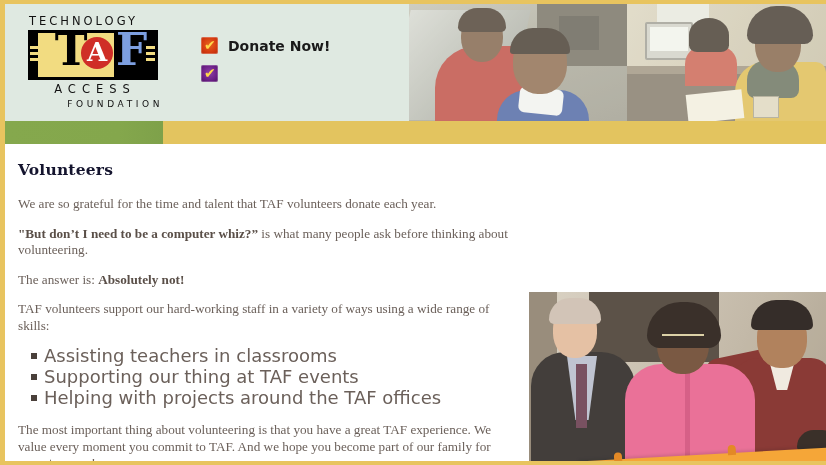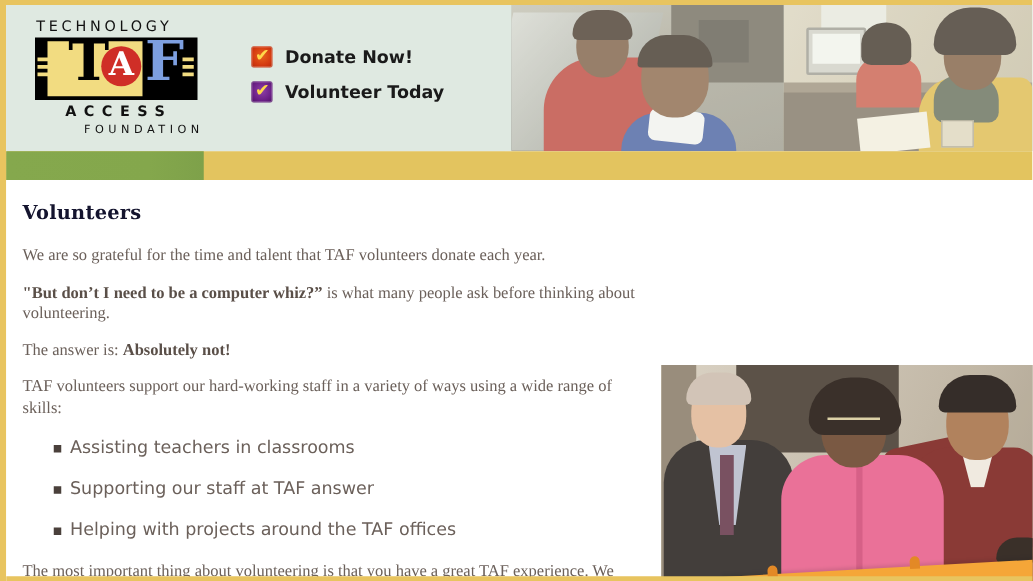--- a/index.html
+++ b/index.html
@@ -28,21 +28,21 @@
              background:#cf2e27;}
   .logo-a{position:absolute;left:53px;top:6px;width:32px;height:32px;color:#fff;
           font-family:"DejaVu Serif","Liberation Serif",serif;font-size:26px;font-weight:bold;
           line-height:32px;text-align:center;}
   .logo-f{position:absolute;left:88px;top:-1px;width:34px;height:44px;color:#7d9fe0;
           font-family:"DejaVu Serif","Liberation Serif",serif;font-size:44px;font-weight:bold;
           line-height:42px;text-align:left;}
   .bars{position:absolute;width:10px;height:3px;background:#f2dc81;}
   .bars2{position:absolute;width:9px;height:3px;background:#f2dc81;}
   .logo-access{position:absolute;left:6px;top:68px;width:132px;text-align:center;
-               font-size:11.5px;font-weight:bold;letter-spacing:6px;color:#111;}
+               font-size:11.5px;font-weight:normal;letter-spacing:6px;color:#111;}
   .logo-found{position:absolute;left:4px;top:85px;width:136px;text-align:right;
               font-size:9px;font-weight:normal;letter-spacing:3.6px;color:#111;}
 
   
   .actions{position:absolute;left:196px;top:33px;}
   .action-row{display:flex;align-items:center;margin-bottom:11px;}
   .cb{width:17px;height:17px;border-radius:2px;margin-right:10px;position:relative;
       box-shadow:inset 0 0 0 1px rgba(255,255,255,.25);flex:0 0 auto;}
   .cb.donate{background:radial-gradient(circle at 50% 45%,#e8631c 0%,#d43a10 60%,#b52a08 100%);}
   .cb.vol{background:radial-gradient(circle at 50% 45%,#8e3fa8 0%,#6b1f86 60%,#4d1163 100%);}
@@ -112,22 +112,22 @@
               background:linear-gradient(90deg,#85a84d 0%,#84a74c 72%,#7ea14a 100%);}
 
   
   .content{position:absolute;left:0;top:140px;width:821px;height:321px;background:#ffffff;}
   .copy{position:absolute;left:13px;top:16px;width:495px;color:#5d5450;}
   h1.page-title{margin:0 0 17px 0;font-family:"DejaVu Serif","Liberation Serif",serif;
                 font-size:15.5px;font-weight:bold;color:#14142e;letter-spacing:.2px;}
   .copy p{margin:0 0 13px 0;font-size:13.2px;line-height:16.5px;color:#6b605a;font-family:Liberation Serif, serif;}
   .copy b{color:#5a4f48;font-weight:bold;}
   ul.skills{margin:0 0 16px 0;padding:0 0 0 22px;list-style:none;}
-  ul.skills li{position:relative;font-size:14px;line-height:17px;color:#6b605a;
-               padding-left:0;margin:16px;}
+  ul.skills li{position:relative;font-size:18px;line-height:17px;color:#6b605a;
+               padding-left:0;margin:4px;}
   ul.skills li::before{content:"";position:absolute;left:-13px;top:6px;width:6px;height:6px;
                        background:#4a403b;}
 
   
   .bottom-rule{position:absolute;left:0;top:317px;width:821px;height:4px;background:#e8c45f;}
 
   
   .side-photo{position:absolute;left:524px;top:148px;width:302px;height:270px;overflow:hidden;
               background:linear-gradient(150deg,#cbbda6 0%,#a8977d 100%);}
   .sp-wall{position:absolute;left:0;top:0;width:302px;height:270px;
@@ -206,21 +206,20 @@
         <div class="action-row">
           <span class="cb donate">
             <span class="tick">✔</span>
           </span>
           <span class="action-label">Donate Now!</span>
         </div>
         <div class="action-row">
           <span class="cb vol">
             <span class="tick">✔</span>
           </span>
-          <span class="action-label">Volunteer Today</span>
         </div>
       </div>
     </div>
 
     <div class="hdr-photos">
       <div class="hp hp1">
         <div class="p1-screen"></div>
         <div class="p1-dark"></div>
         <div class="p1-dark2"></div>
         <div class="p1-man-body"></div>
@@ -273,21 +272,21 @@
       <p>
         <span>The answer is: </span><b>Absolutely not!</b>
       </p>
 
       <p>
         <span>TAF volunteers support our hard-working staff in a variety of ways using a wide range of skills:</span>
       </p>
 
       <ul class="skills">
         <li>Assisting teachers in classrooms</li>
-        <li>Supporting our staff at TAF answer</li>
+        <li>Supporting our thing at TAF events</li>
         <li>Helping with projects around the TAF offices</li>
       </ul>
 
       <p>The most important thing about volunteering is that you have a great TAF experience. We value every moment you commit to TAF. And we hope you become part of our family for years to come!</p>
     </div>
 
     <div class="side-photo">
       <div class="sp-wall"></div>
       <div class="sp-board"></div>
       <div class="sp-doorL"></div>

